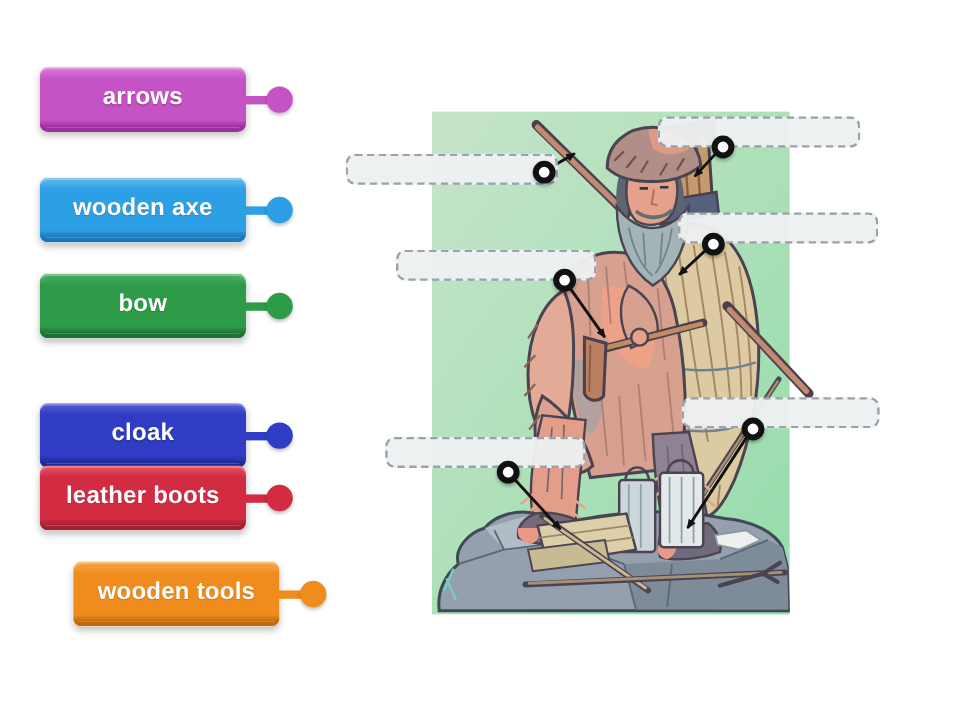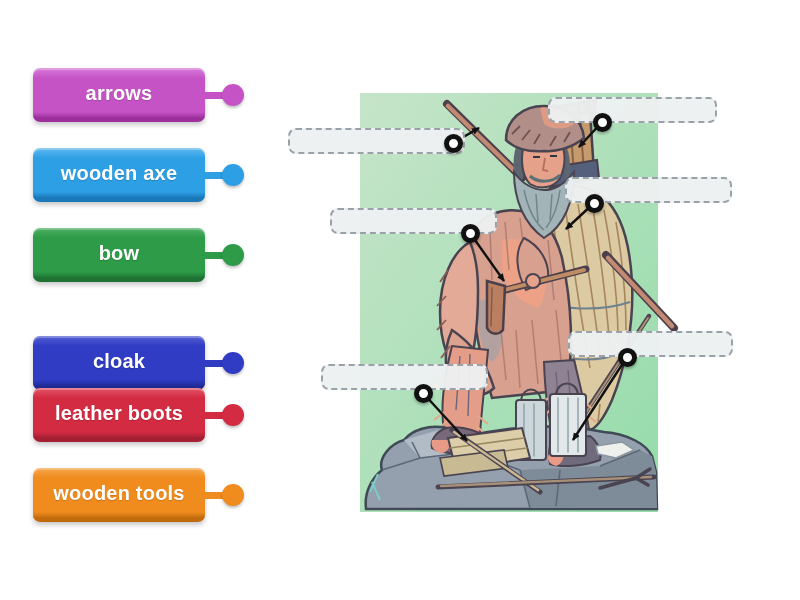--- a/index.html
+++ b/index.html
@@ -207,21 +207,21 @@
   <div class="drop-zone" style="left:321px;top:364px;width:167px;"></div>
   <div class="drop-zone" style="left:568px;top:331px;width:165px;"></div>
 
   <div class="pin-dot" style="left:443.5px;top:133.5px;"></div>
   <div class="pin-dot" style="left:460.5px;top:223.5px;"></div>
   <div class="pin-dot" style="left:592.5px;top:112.5px;"></div>
   <div class="pin-dot" style="left:584.5px;top:193.5px;"></div>
   <div class="pin-dot" style="left:413.5px;top:383.5px;"></div>
   <div class="pin-dot" style="left:617.5px;top:347.5px;"></div>
 
-  <div class="label-row" style="top: 68px; --c: #c653c6; --cl: #d87ad8; --cd: #9c2f9c;">
+  <div class="label-row" style="top: 56px; --c: #c653c6; --cl: #d87ad8; --cd: #9c2f9c;">
     <div class="label-btn">arrows</div>
     <div class="stub"></div>
     <div class="cdot"></div>
   </div>
   <div class="label-row" style="top: 148px; --c: #2d9fe5; --cl: #62b9ee; --cd: #1a77b8;">
     <div class="label-btn">wooden axe</div>
     <div class="stub"></div>
     <div class="cdot"></div>
   </div>
   <div class="label-row" style="top: 228px; text-align: center; --c: #2d9b47; --cl: #4fb066; --cd: #1e7334;">
@@ -232,19 +232,19 @@
   <div class="label-row" style="top: 308px; margin-top: 28px; --c: #2f3cc3; --cl: #5560d4; --cd: #202a97;">
     <div class="label-btn">cloak</div>
     <div class="stub"></div>
     <div class="cdot"></div>
   </div>
   <div class="label-row" style="top: 388px; --c: #d32b42; --cl: #e25568; --cd: #a41f32;">
     <div class="label-btn">leather boots</div>
     <div class="stub"></div>
     <div class="cdot"></div>
   </div>
-  <div class="label-row" style="top: 468px; --c: #f08c1e; --cl: #f5a74e; --cd: #c06a0c;">
+  <div class="label-row" style="top: 468px; margin-left: 28px; --c: #f08c1e; --cl: #f5a74e; --cd: #c06a0c;">
     <div class="label-btn">wooden tools</div>
     <div class="stub"></div>
     <div class="cdot"></div>
   </div>
 
 </div>
 
 </body></html>

